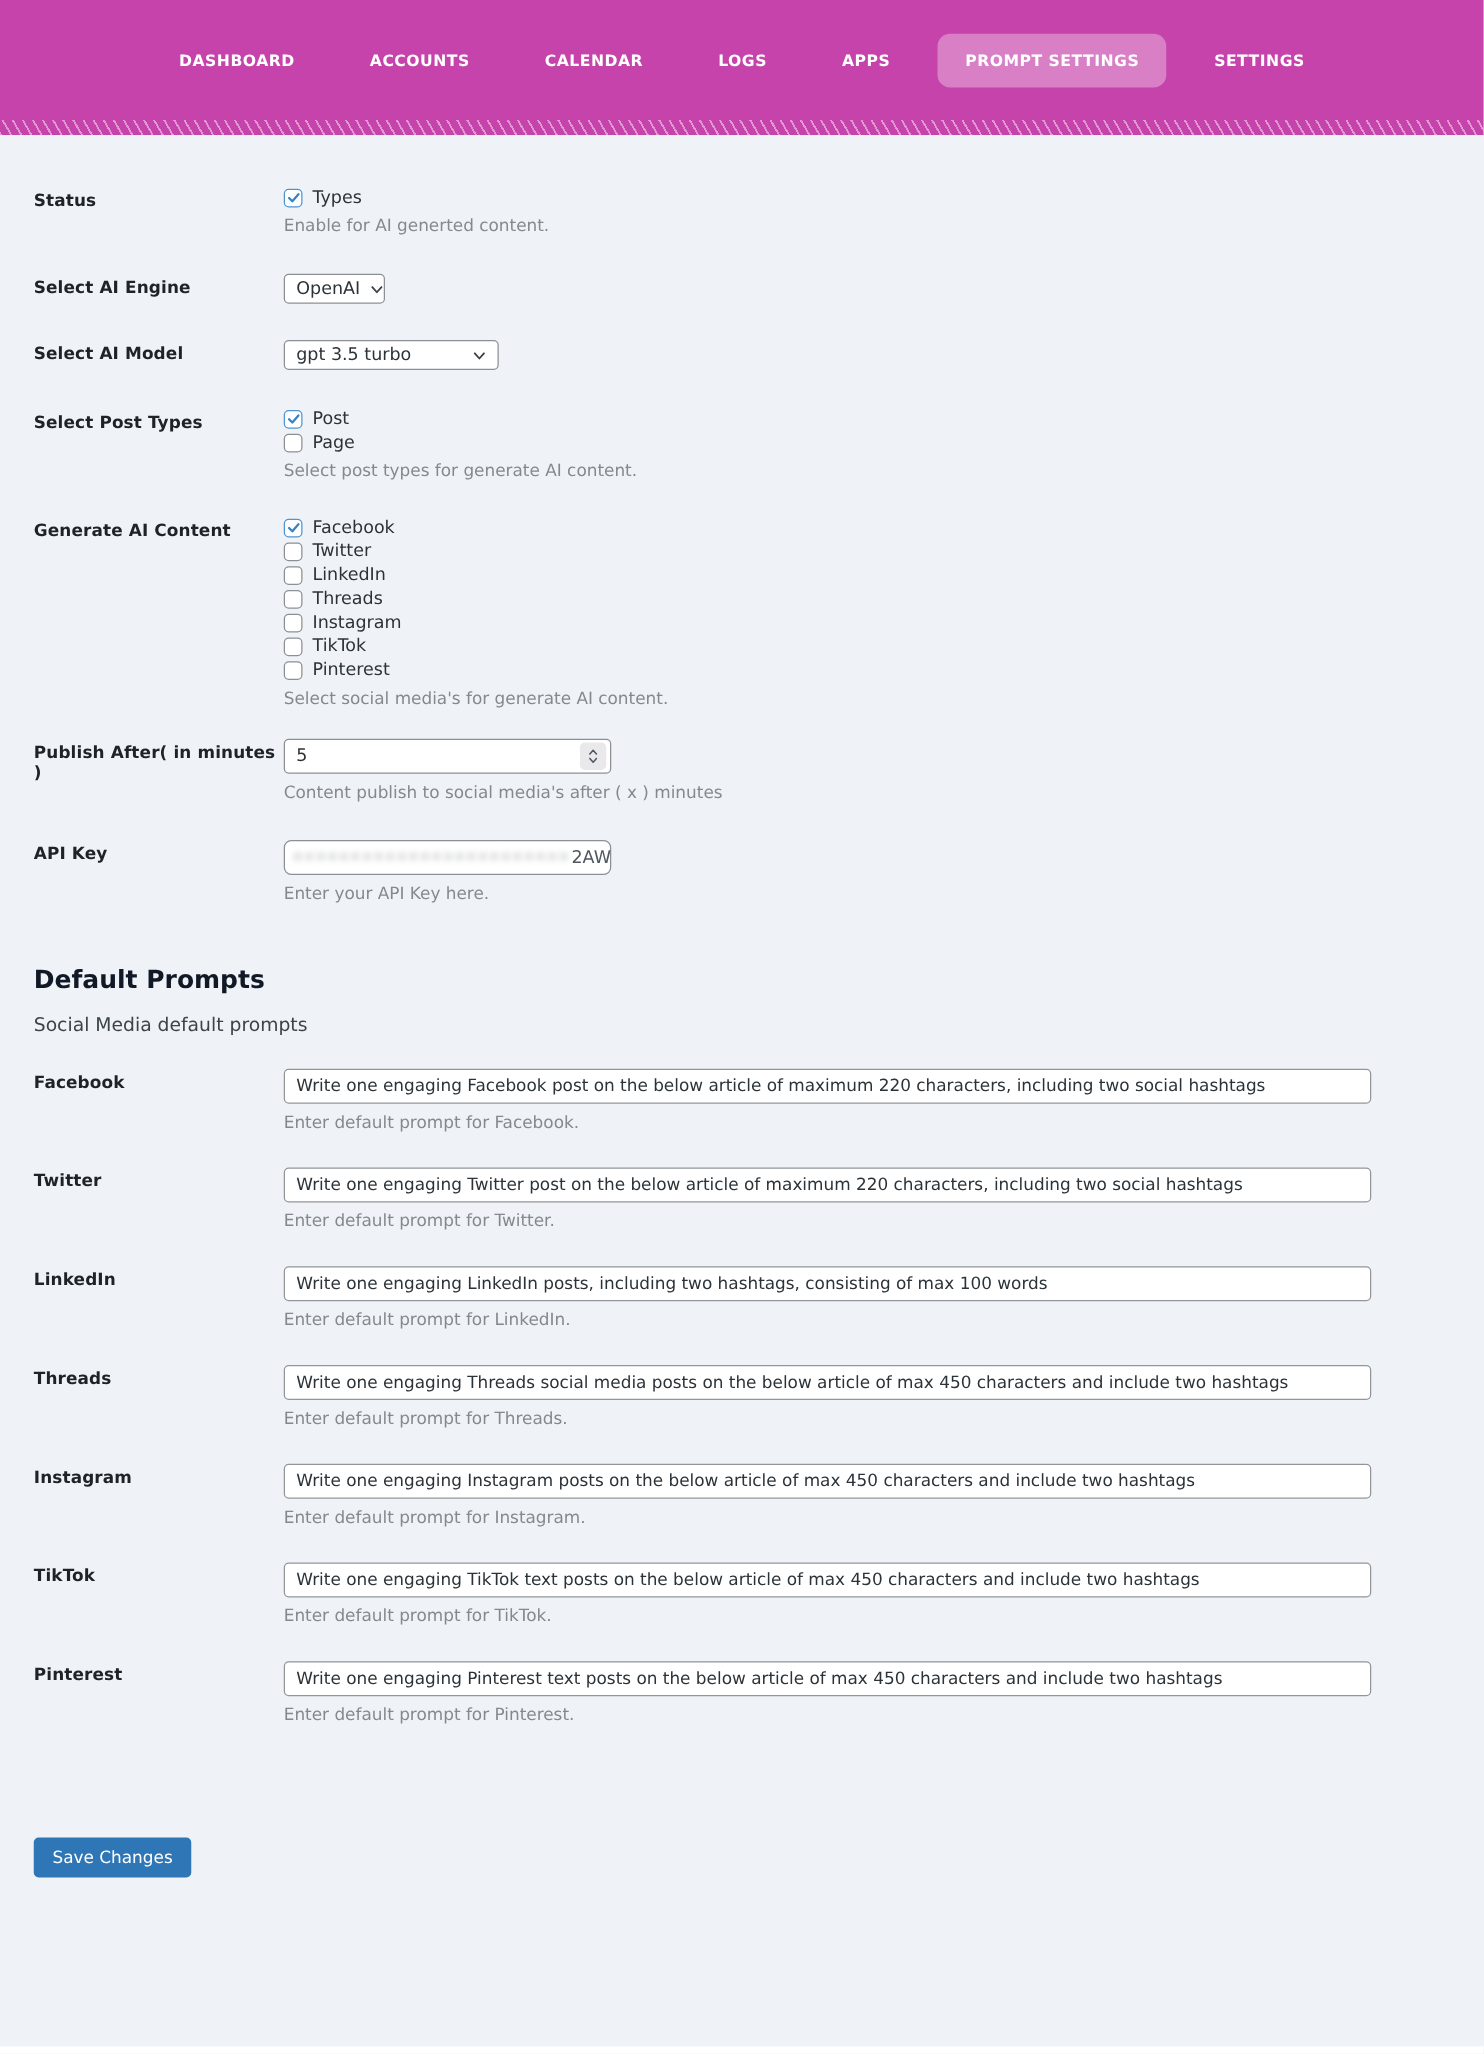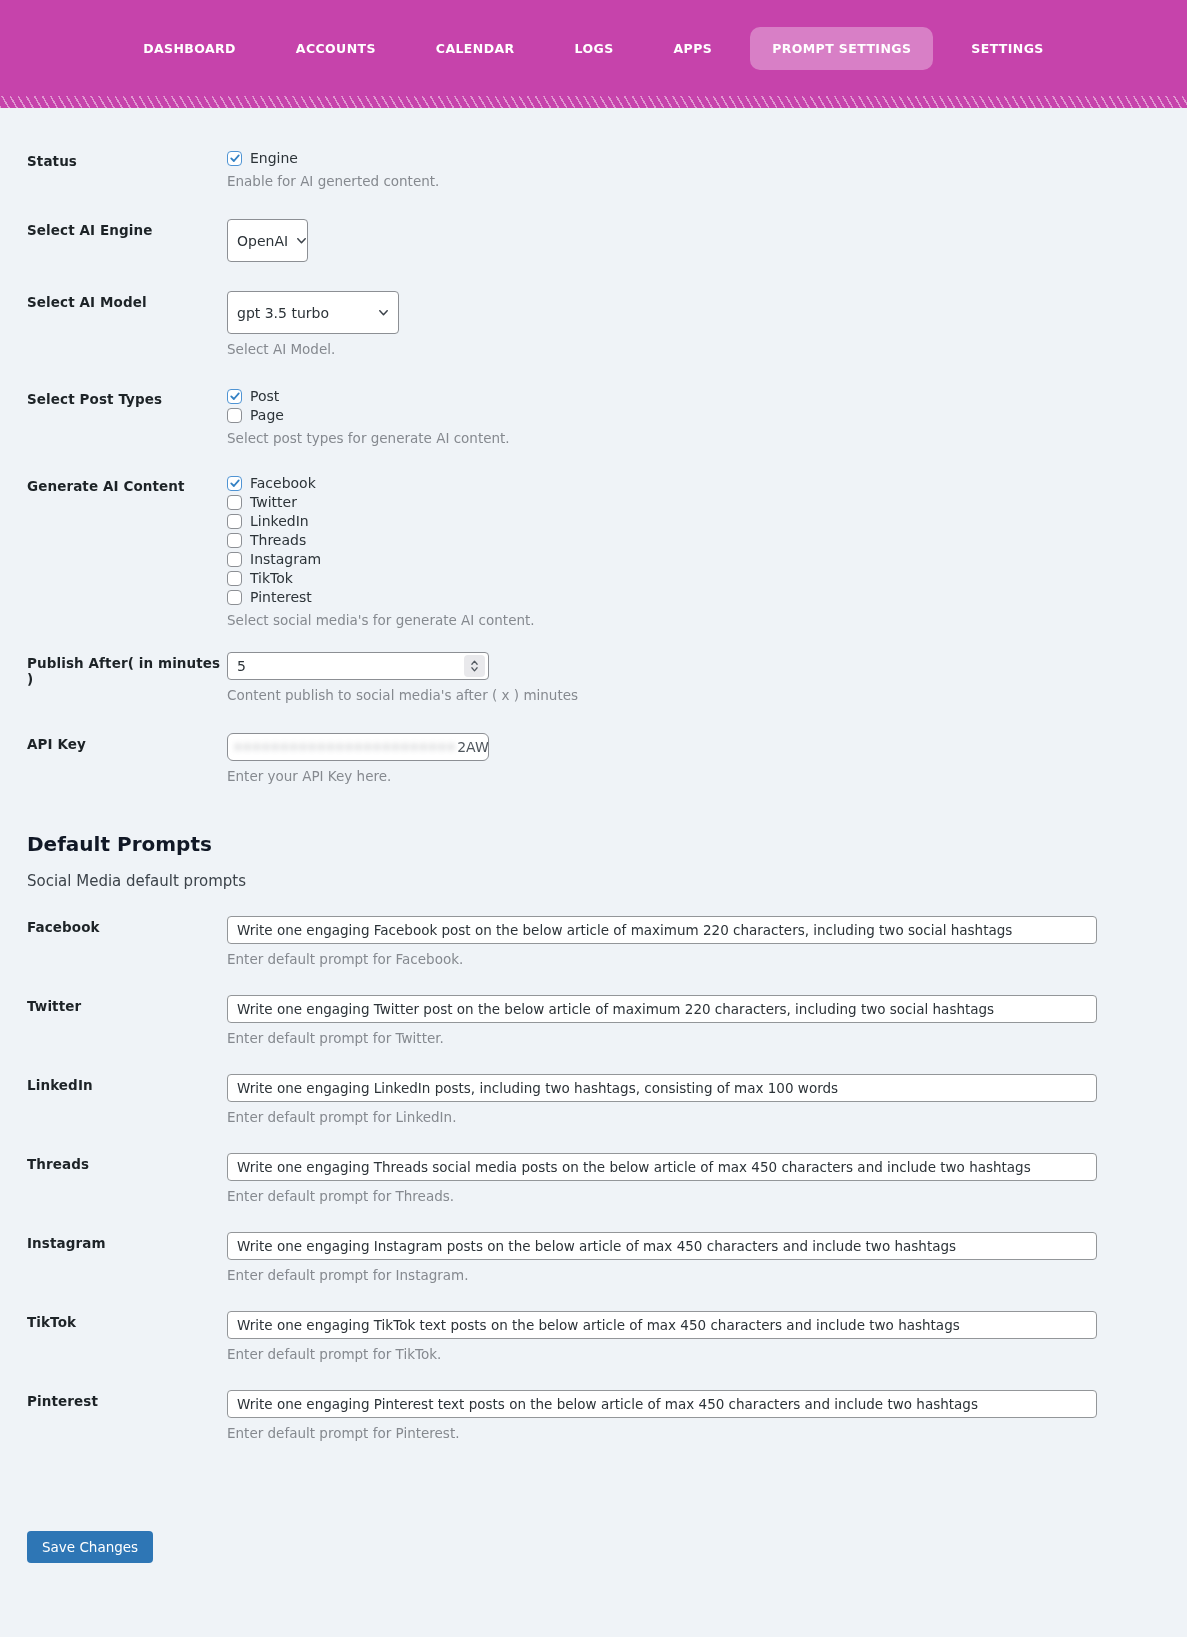--- a/index.html
+++ b/index.html
@@ -62,21 +62,21 @@
   .cb svg { width:12px; height:12px; display:none; }
   .cb.checked { border-color:#4f94d4; }
   .cb.checked svg { display:block; }
   .opt-label { font-size:14px; color:#2c3338; }
 
   
   .select-box {
     display:inline-flex; align-items:center; justify-content:space-between;
     background:#fff;
     border:1px solid #8c8f94; border-radius:4px;
-    height:43px; padding:0 9px;
+    height:24px; padding:0 9px;
     font-size:14px; color:#2c3338;
     cursor:pointer;
   }
   .select-box .chev { width:11px; height:11px; margin-left:8px; flex:0 0 11px; }
   .select-engine { width:81px; }
   .select-model  { width:172px; }
 
   
   .text-input {
     background:#fff;
@@ -161,21 +161,21 @@
   <div class="row" style="margin-bottom:30px;">
     <div class="row-label">Status</div>
     <div class="row-control">
       <div>
           <label class="opt">
             <span class="cb checked">
               <svg viewBox="0 0 16 16">
                 <path d="M3 8.5 L6.5 12 L13 4.5" fill="none" stroke="#3582c4" stroke-width="2.4" stroke-linecap="round" stroke-linejoin="round"></path>
               </svg>
             </span>
-            <span class="opt-label">Engine</span>
+            <span class="opt-label">Types</span>
           </label>
         </div>
       <div class="helper">Enable for AI generted content.</div>
     </div>
   </div>
 
   <div class="row" style="margin-bottom:29px;">
     <div class="row-label">Select AI Engine</div>
     <div class="row-control">
       <div class="select-box select-engine">
@@ -189,21 +189,20 @@
 
   <div class="row" style="margin-bottom:31px;">
     <div class="row-label">Select AI Model</div>
     <div class="row-control">
       <div class="select-box select-model">
         <span>gpt 3.5 turbo</span>
         <svg class="chev" viewBox="0 0 12 12">
             <path d="M2 4 L6 8.5 L10 4" fill="none" stroke="#3c434a" stroke-width="1.6" stroke-linecap="round" stroke-linejoin="round"></path>
           </svg>
       </div>
-      <div class="helper">Select AI Model.</div>
     </div>
   </div>
 
   <div class="row" style="margin-bottom:29px;">
     <div class="row-label">Select Post Types</div>
     <div class="row-control">
       <div>
           <label class="opt">
             <span class="cb checked">
               <svg viewBox="0 0 16 16">

